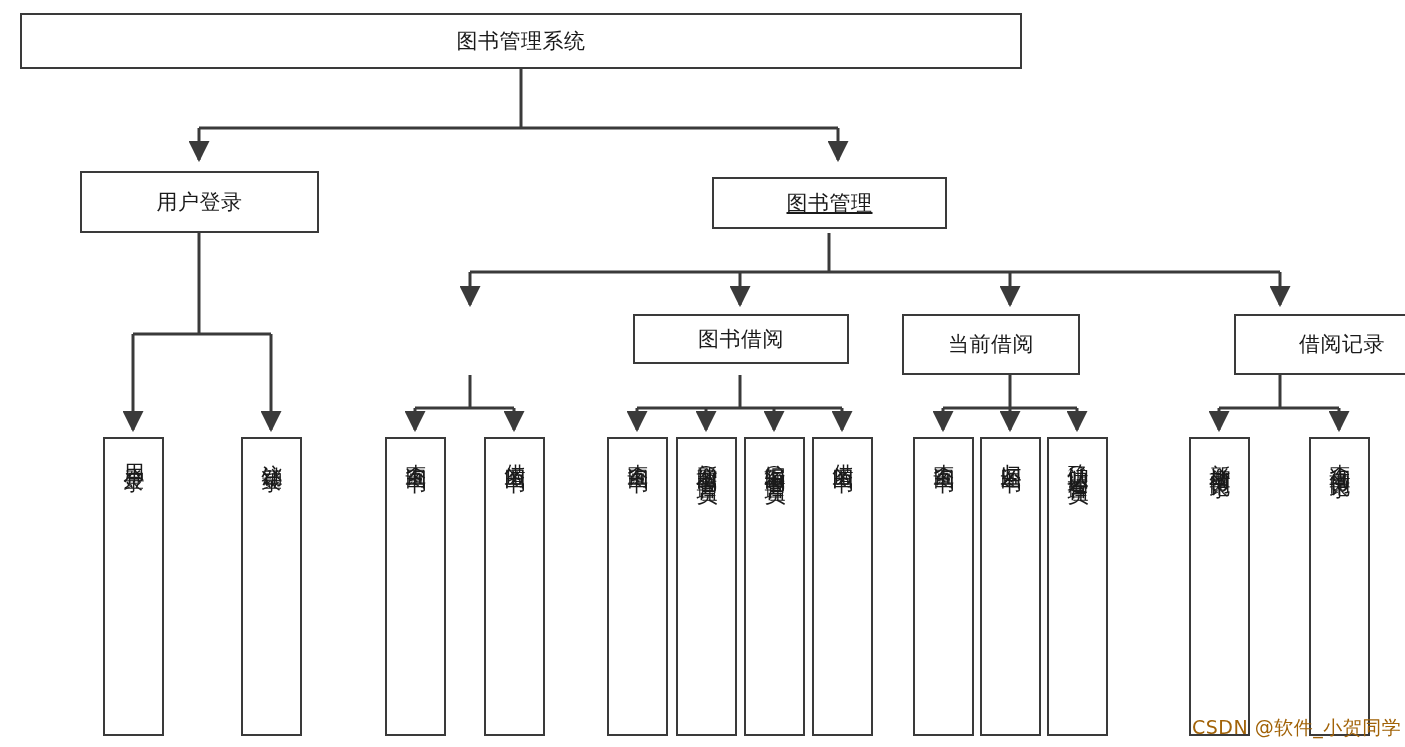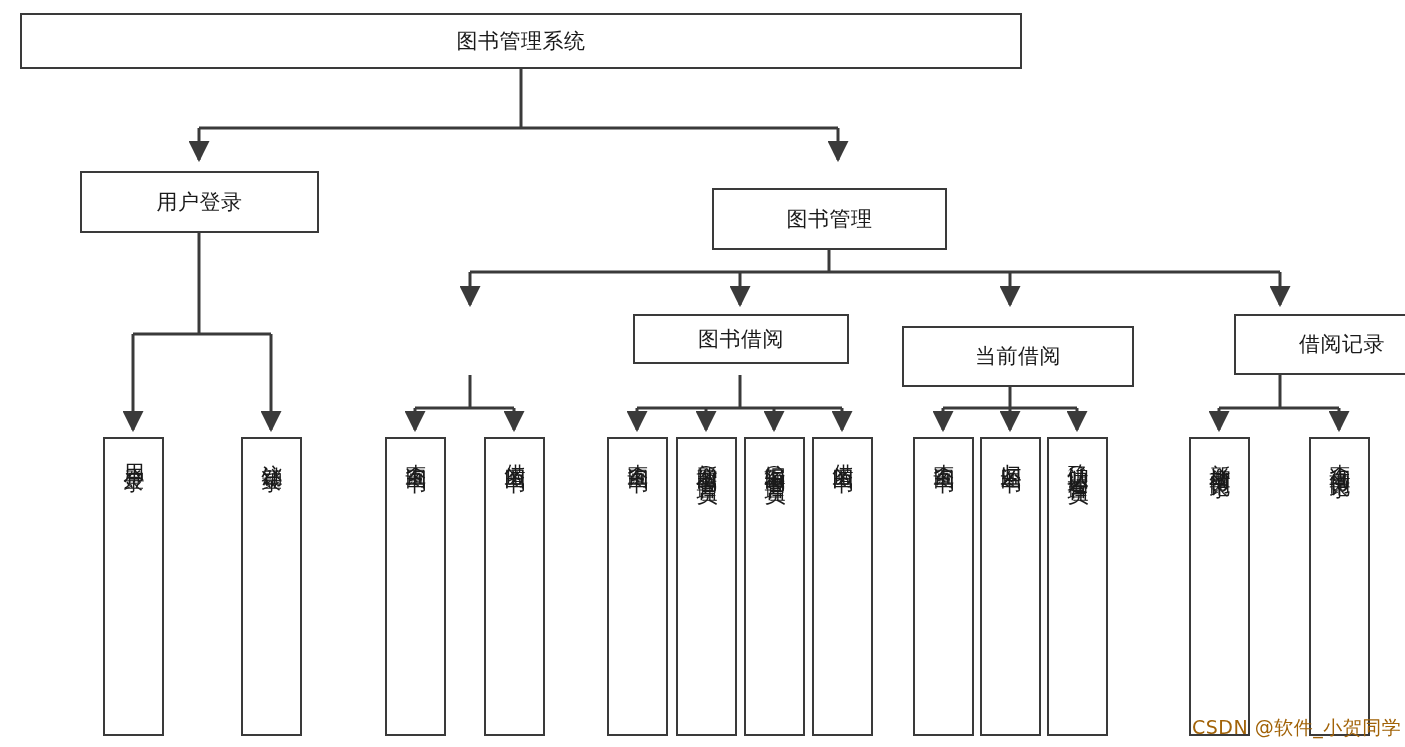--- a/index.html
+++ b/index.html
@@ -120,28 +120,28 @@
     </g>
   </svg>
 
   <div class="node horiz" style="left:20px; top:13px; width:1002px; height:56px;">
     <span class="label">图书管理系统</span>
   </div>
 
   <div class="node horiz" style="left:80px; top:171px; width:239px; height:62px;">
     <span class="label">用户登录</span>
   </div>
-  <div class="node horiz" style="left:712px; top:188px; width:235px; height:62px;">
+  <div class="node horiz" style="left:712px; top:177px; width:235px; height:52px;text-decoration:underline;">
     <span class="label">图书管理</span>
   </div>
 
   <div class="node horiz" style="left:633px; top:314px; width:216px; height:50px;">
     <span class="label">图书借阅</span>
   </div>
-  <div class="node horiz" style="left:902px; top:326px; width:232px; height:61px;">
+  <div class="node horiz" style="left:902px; top:314px; width:178px; height:61px;">
     <span class="label">当前借阅</span>
   </div>
   <div class="node horiz" style="left:1234px; top:314px; width:216px; height:61px;">
     <span class="label">借阅记录</span>
   </div>
 
   <div class="node vert" style="left:103px; top:437px; width:61px; height:299px;">
     <span class="label">用户登录</span>
   </div>
   <div class="node vert" style="left:241px; top:437px; width:61px; height:299px;">

